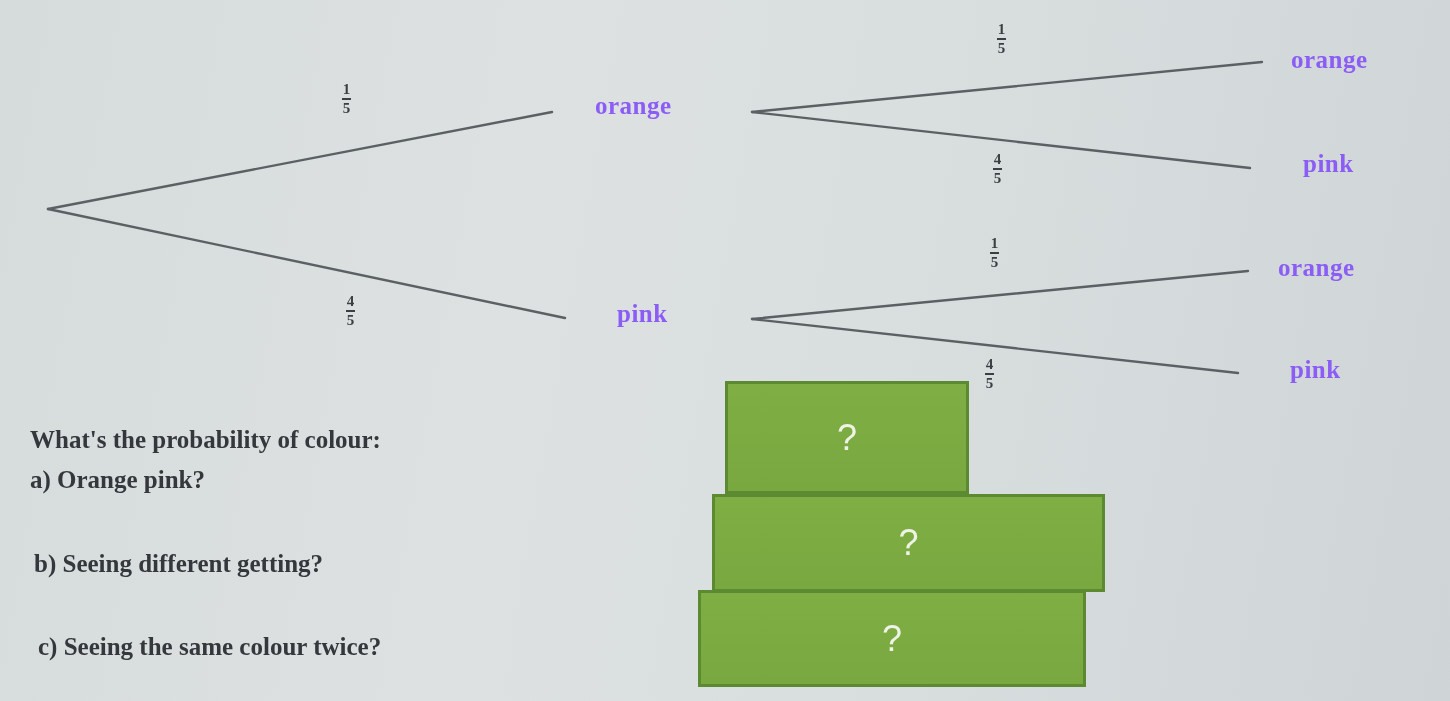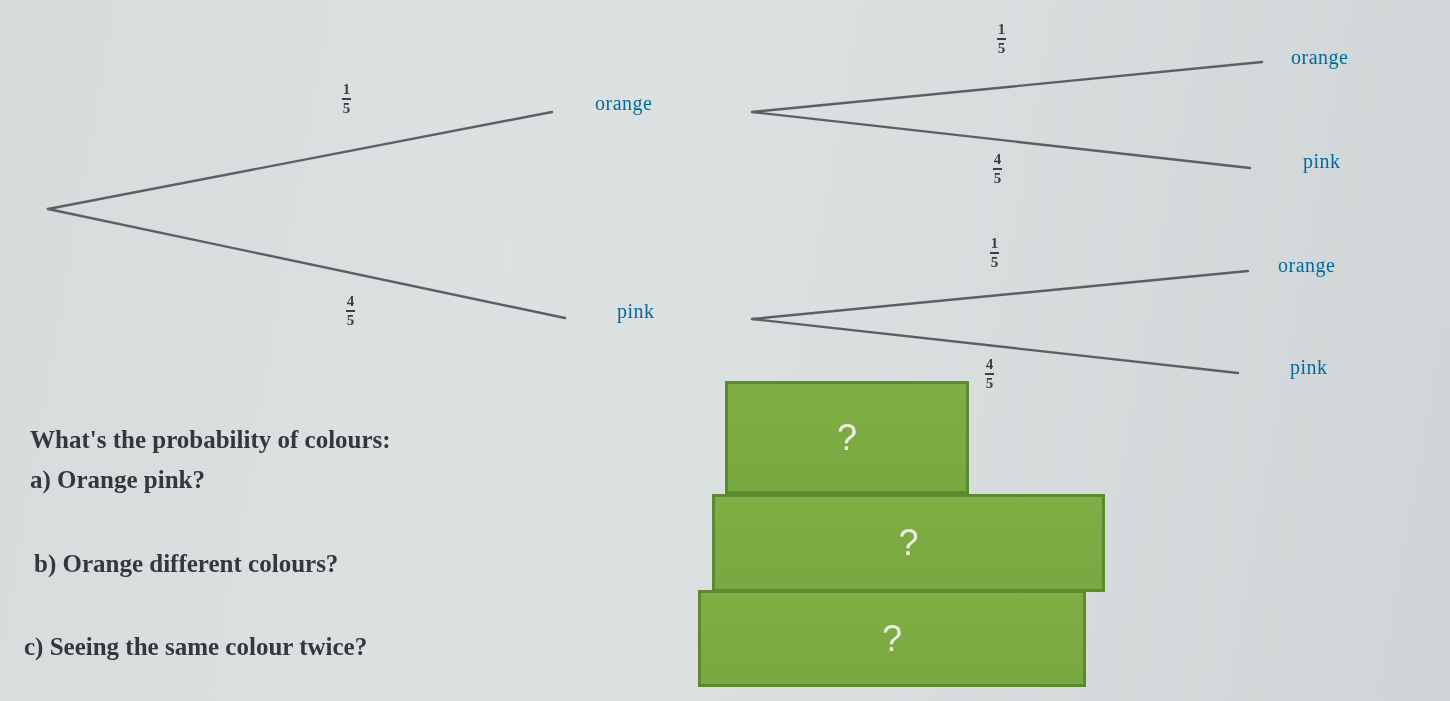--- a/index.html
+++ b/index.html
@@ -22,23 +22,23 @@
       width: 1450px;
       height: 701px;
     }
     .tree-svg line {
       stroke: #5b6064;
       stroke-width: 2.4;
       stroke-linecap: round;
     }
     .label {
       position: absolute;
-      font-weight: normal;
-      font-size: 20px;
-      color: #0369a1;
+      font-weight: bold;
+      font-size: 25px;
+      color: #8b5cf6;
       letter-spacing: 0.5px;
       white-space: nowrap;
     }
     .frac {
       position: absolute;
       display: flex;
       flex-direction: column;
       align-items: center;
       font-size: 15px;
       line-height: 15px;
@@ -123,24 +123,24 @@
   <span>4</span>
   <span class="bar"></span>
   <span>5</span>
 </div>
 
 <div class="label" style="left:1291px; top:46px;">orange</div>
 <div class="label" style="left:1303px; top:150px;">pink</div>
 <div class="label" style="left:1278px; top:254px;">orange</div>
 <div class="label" style="left:1290px; top:356px;">pink</div>
 
-<div class="question" style="left:30px; top:426px;">What's the probability of colours:</div>
+<div class="question" style="left:30px; top:426px;">What's the probability of colour:</div>
 <div class="question" style="left:30px; top:466px;">a)  Orange pink?</div>
-<div class="question" style="left:34px; top:550px;">b)  Orange different colours?</div>
-<div class="question" style="left:24px; top:633px;">c)  Seeing the same colour twice?</div>
+<div class="question" style="left:34px; top:550px;">b)  Seeing different getting?</div>
+<div class="question" style="left:38px; top:633px;">c)  Seeing the same colour twice?</div>
 
 <div class="answer-box" style="left:725px; top:381px; width:244px; height:113px;">
   <span class="qmark">?</span>
 </div>
 <div class="answer-box" style="left:712px; top:494px; width:393px; height:98px;">
   <span class="qmark">?</span>
 </div>
 <div class="answer-box" style="left:698px; top:590px; width:388px; height:97px;">
   <span class="qmark">?</span>
 </div>

